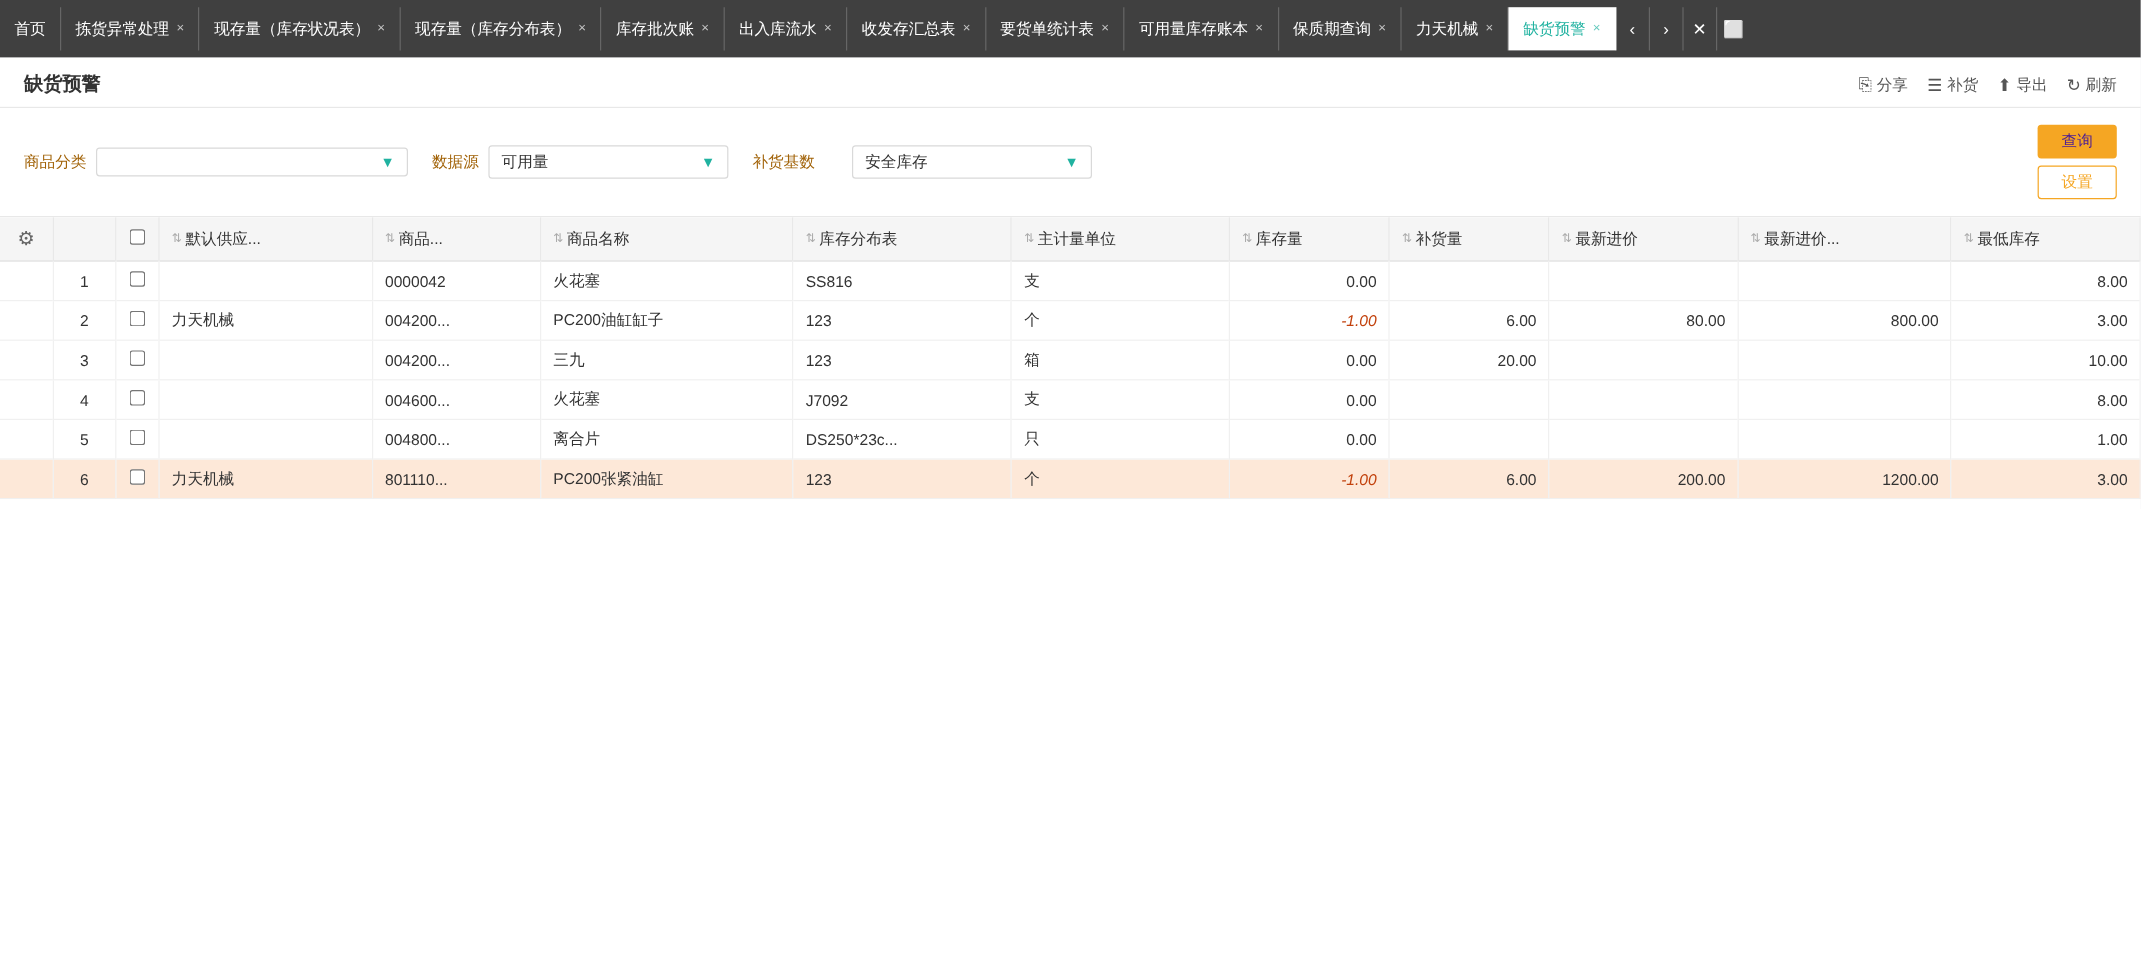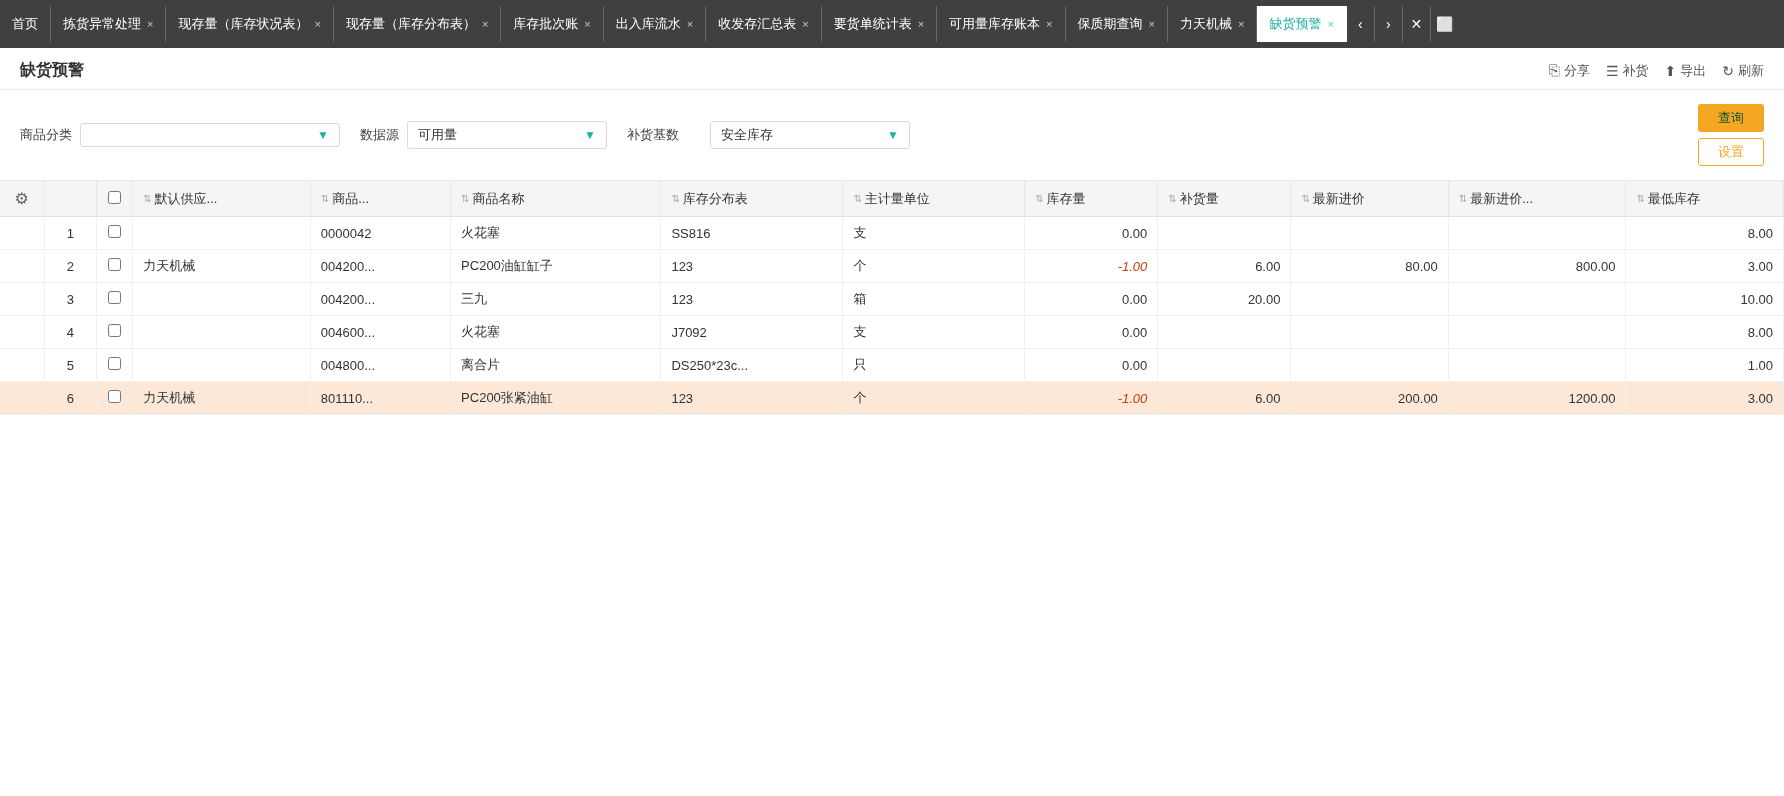--- a/index.html
+++ b/index.html
@@ -91,21 +91,21 @@
       padding: 14px 20px;
       gap: 20px;
       border-bottom: 1px solid #e8e8e8;
     }
     .filter-group {
       display: flex;
       align-items: center;
       gap: 8px;
     }
     .filter-label {
-      color: #404040;
+      color: #a16207;
       white-space: nowrap;
       font-size: 13px;
     }
     .filter-select {
       display: flex;
       align-items: center;
       border: 1px solid #d9d9d9;
       border-radius: 3px;
       padding: 4px 10px;
       min-width: 200px;
@@ -120,21 +120,21 @@
       margin-left: 8px;
     }
     .filter-actions {
       margin-left: auto;
       display: flex;
       flex-direction: column;
       gap: 6px;
     }
     .btn-query {
       background: #f5a623;
-      color: #14532d;
+      color: #4c1d95;
       border: none;
       border-radius: 3px;
       padding: 5px 20px;
       cursor: pointer;
       font-size: 13px;
     }
     .btn-settings {
       background: #fff;
       color: #f5a623;
       border: 1px solid #f5a623;

